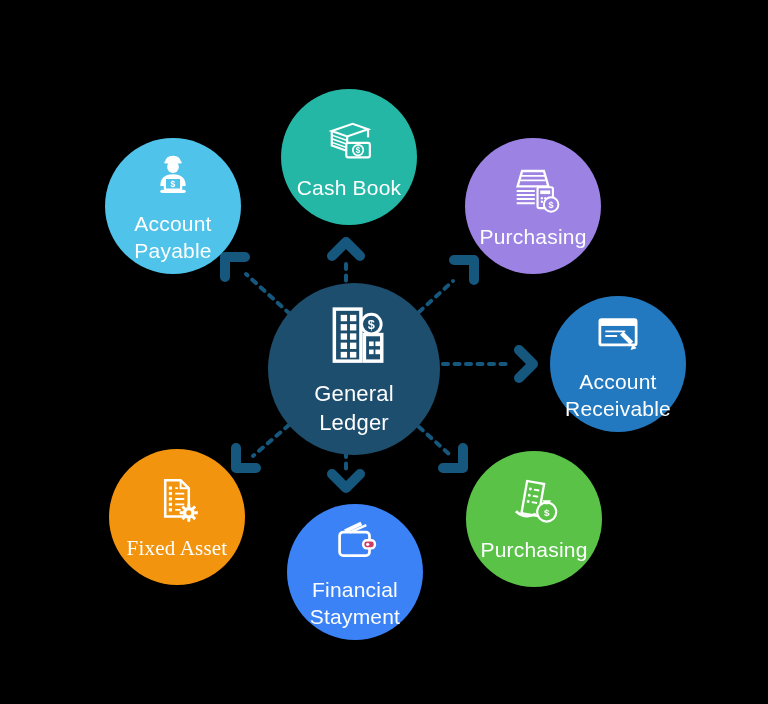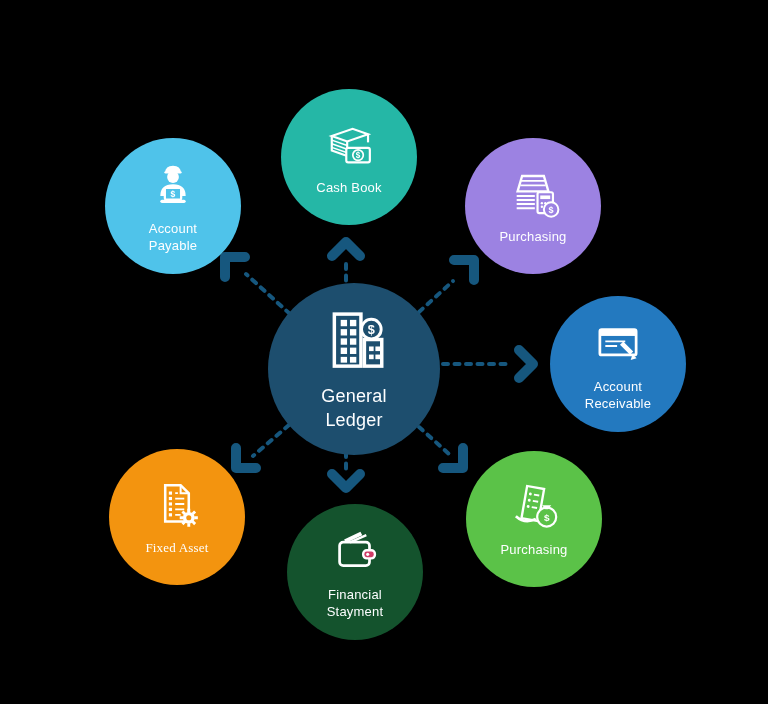--- a/index.html
+++ b/index.html
@@ -7,23 +7,23 @@
   #arrows{position:absolute;left:0;top:0;width:768px;height:704px;pointer-events:none;}
   .dash{stroke-width:4;stroke-dasharray:5 6.5;stroke-linecap:round;fill:none;}
   .head{stroke-width:10;stroke-linecap:round;stroke-linejoin:round;fill:none;}
   .node{position:absolute;border-radius:50%;display:flex;flex-direction:column;align-items:center;
         justify-content:center;text-align:center;color:#fff;}
   .sat{width:136px;height:136px;}
   .center{width:172px;height:172px;}
   .icon svg{display:block;}
   .sat .icon svg{width:58px;height:58px;}
   .center .icon svg{width:74px;height:74px;}
-  .label{font-size:13px;line-height:1.28;white-space:pre-line;letter-spacing:.2px;margin-top:5px;
+  .label{font-size:21px;line-height:1.28;white-space:pre-line;letter-spacing:.2px;margin-top:5px;
          font-weight:400;color:#fdfeff;}
-  .center .label{font-size:18px;line-height:1.3;}
+  .center .label{font-size:22px;line-height:1.3;}
   
   .pos-gl{left:268px;top:283px;}
   .pos-ap{left:105px;top:138px;}
   .pos-cb{left:281px;top:89px;}
   .pos-inv{left:465px;top:138px;}
   .pos-ar{left:550px;top:296px;}
   .pos-pu{left:466px;top:451px;}
   .pos-fs{left:287px;top:504px;}
   .pos-fa{left:109px;top:449px;font-family:Liberation Serif, serif;}
 </style>
@@ -169,21 +169,21 @@
         </g>
         <path d="M12 41 Q22 50 34 44" stroke="#fff" stroke-width="3" fill="none"></path>
         <circle cx="46" cy="42" r="10.5" fill="#5bc248" stroke="#fff" stroke-width="2.4"></circle>
         <path d="M41 29 L51 29 L47.5 33.5 L44.5 33.5 Z" fill="#fff"></path>
         <text x="46" y="46.5" font-size="11" font-weight="bold" text-anchor="middle" fill="#fff" font-family="Liberation Sans, sans-serif">$</text>
       </svg>
     </span>
     <div class="label">Purchasing</div>
   </div>
 
-  <div class="node sat pos-fs" style="background-color: #14532d;">
+  <div class="node sat pos-fs" style="background-color: #3b82f6;">
     <span class="icon">
       <svg viewBox="0 0 64 64">
         <path d="M20 17 L38 8.5 L40 12.5 L22 21 Z" fill="#fff"></path>
         <path d="M26 19 L44 11 L45 13.5 L27 21.5 Z" fill="#fff"></path>
         <rect x="15" y="20" width="33" height="26" rx="4" fill="none" stroke="#fff" stroke-width="3"></rect>
         <rect x="41" y="29" width="13" height="9" rx="4" fill="#d03c66" stroke="#fff" stroke-width="2.6"></rect>
         <circle cx="46" cy="33.5" r="1.7" fill="#fff"></circle>
       </svg>
     </span>
     <div class="label">Financial

